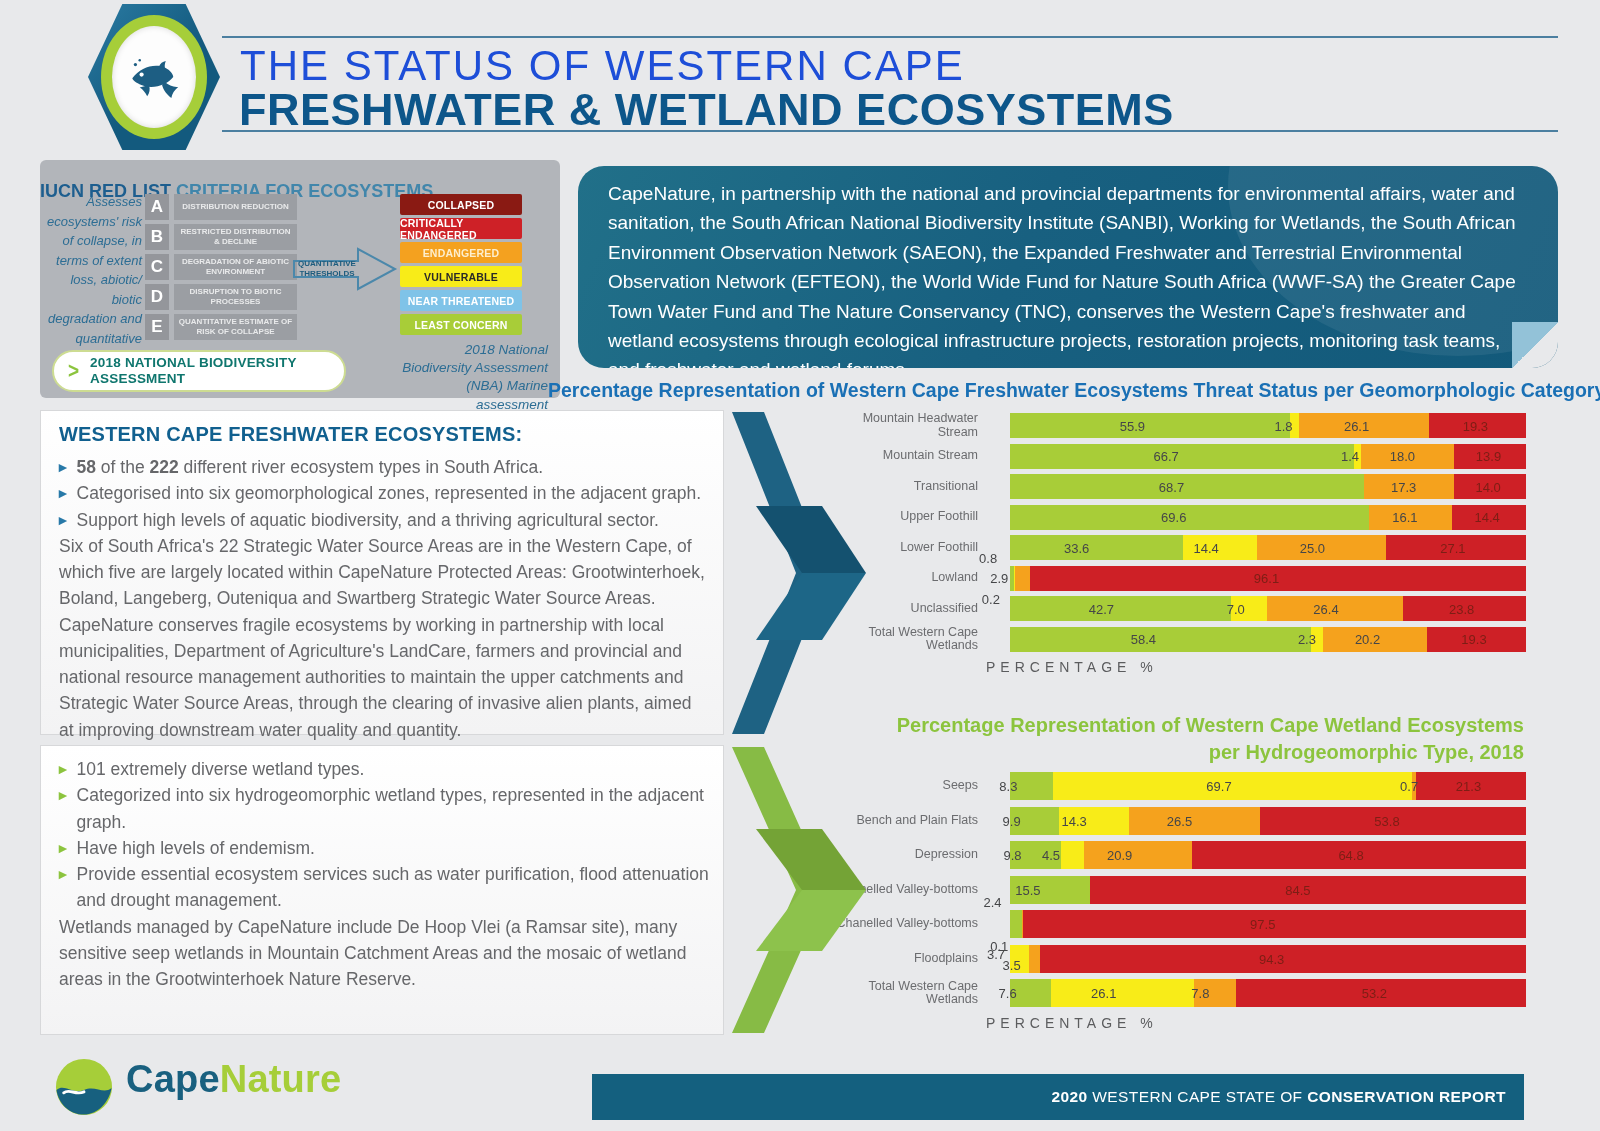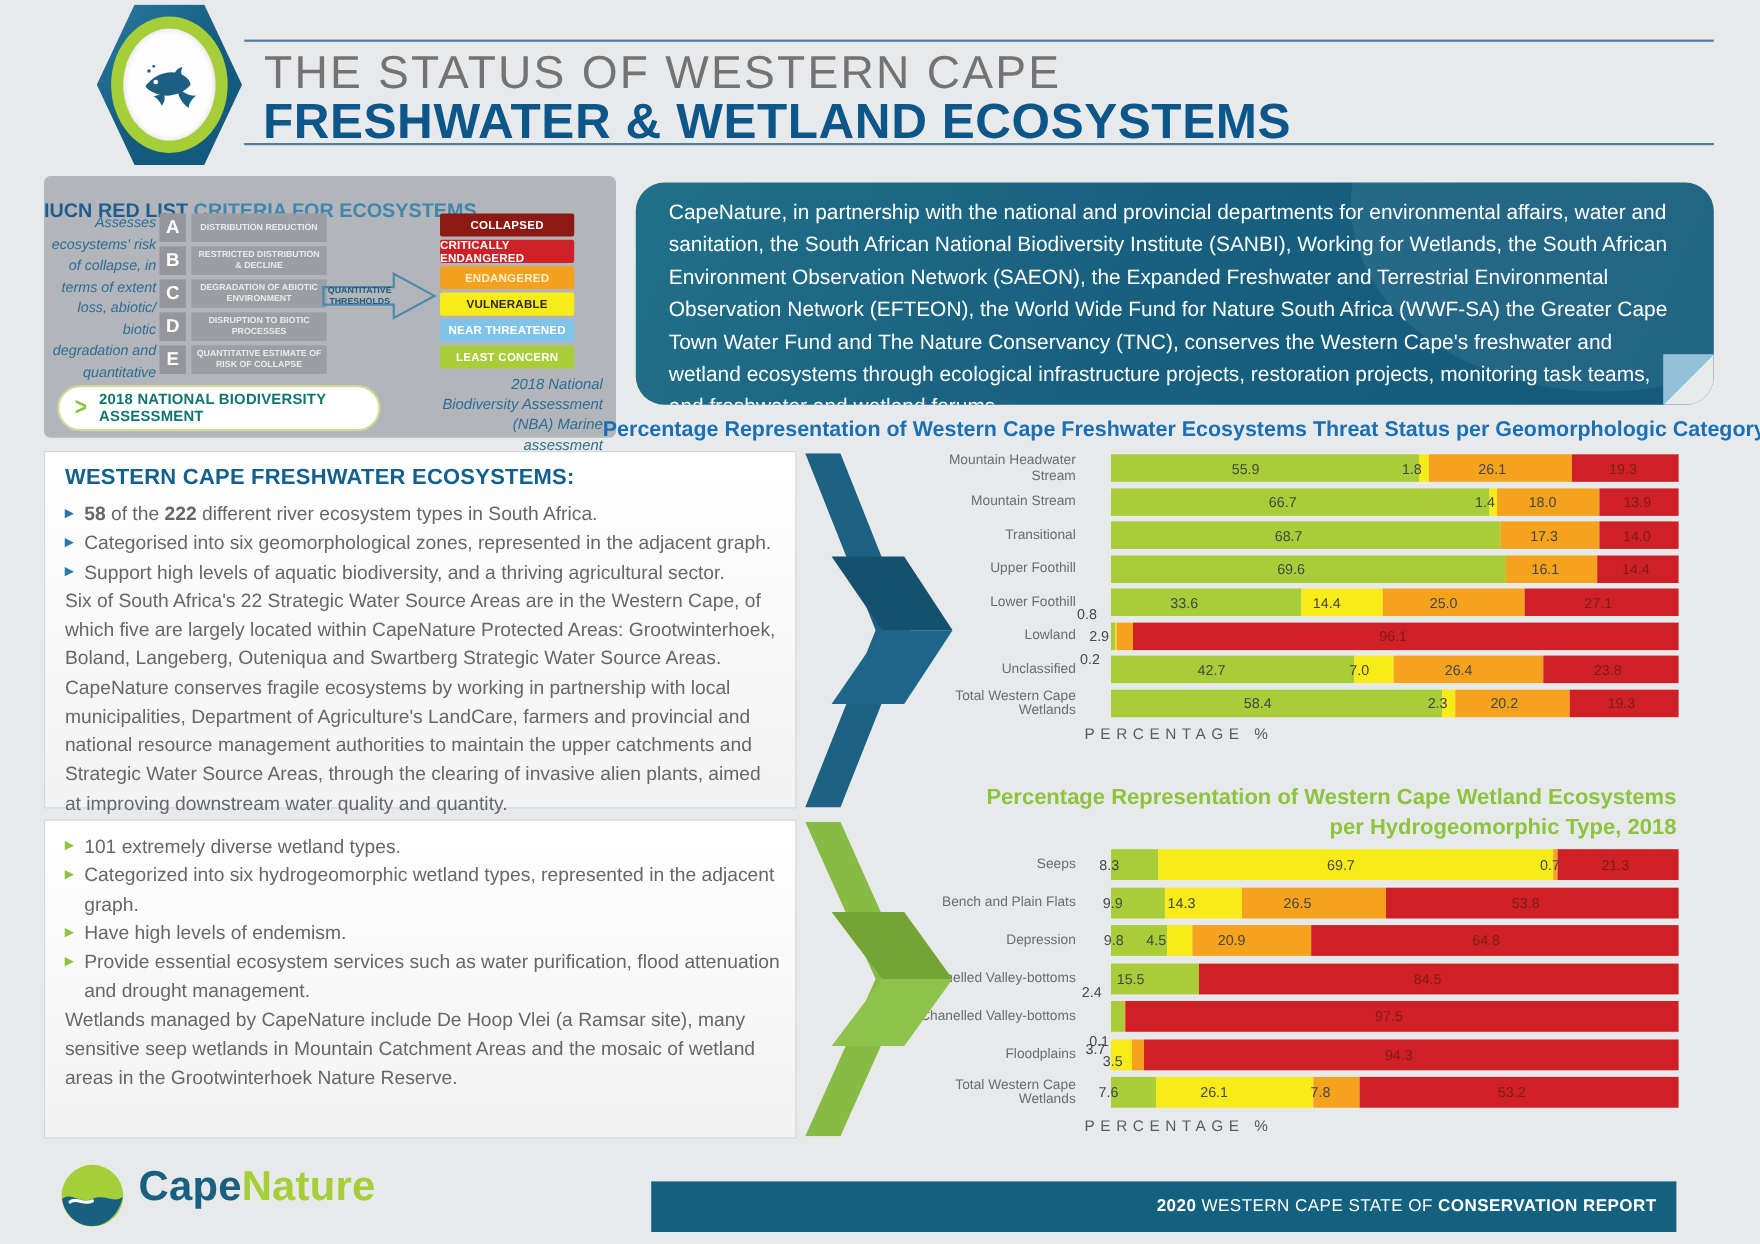--- a/index.html
+++ b/index.html
@@ -7,21 +7,21 @@
 
   
   .rule{position:absolute;left:222px;width:1336px;height:2px;background:#4b7fa0;}
   #rule-top{top:36px;} #rule-bottom{top:130px;}
   .hex{position:absolute;left:88px;top:4px;width:132px;height:146px;}
   .hex .shell{position:absolute;inset:0;background:linear-gradient(135deg,#2b7ba3 0%,#135a7e 55%);
     clip-path:polygon(26% 0,74% 0,100% 50%,74% 100%,26% 100%,0 50%);}
   .hex .ring{position:absolute;left:13px;top:11px;width:106px;height:124px;border-radius:50%;background:#a6ce39;}
   .hex .core{position:absolute;left:24px;top:22px;width:84px;height:102px;border-radius:50%;background:#fdfdfd;
     display:flex;align-items:center;justify-content:center;box-shadow:inset 0 0 6px rgba(0,0,0,.15);}
-  .title1{position:absolute;left:240px;top:42px;font-size:42px;color:#737373;letter-spacing:2px;}
+  .title1{position:absolute;left:240px;top:42px;font-size:42px;color:#1d4ed8;letter-spacing:2px;}
   .title2{position:absolute;left:239px;top:84px;font-size:45px;font-weight:700;color:#0d568a;letter-spacing:.5px;}
 
   
   .iucn{position:absolute;left:40px;top:160px;width:520px;height:238px;background:#b2b5ba;border-radius:6px;}
   .iucn-title{position:absolute;left:0;right:0;top:21px;text-align:left;font-size:18px;}
   .iucn-title b{color:#1d5e8f;} .iucn-title span{color:#4186ab;font-weight:700;}
   .side-note{position:absolute;left:4px;top:32px;width:98px;text-align:right;font-style:italic;
     font-size:13px;line-height:1.5;color:#2c6d94;}
   .crit-list{position:absolute;left:105px;top:34px;width:152px;}
   .crit-row{display:flex;gap:5px;margin-bottom:4px;height:26px;}

